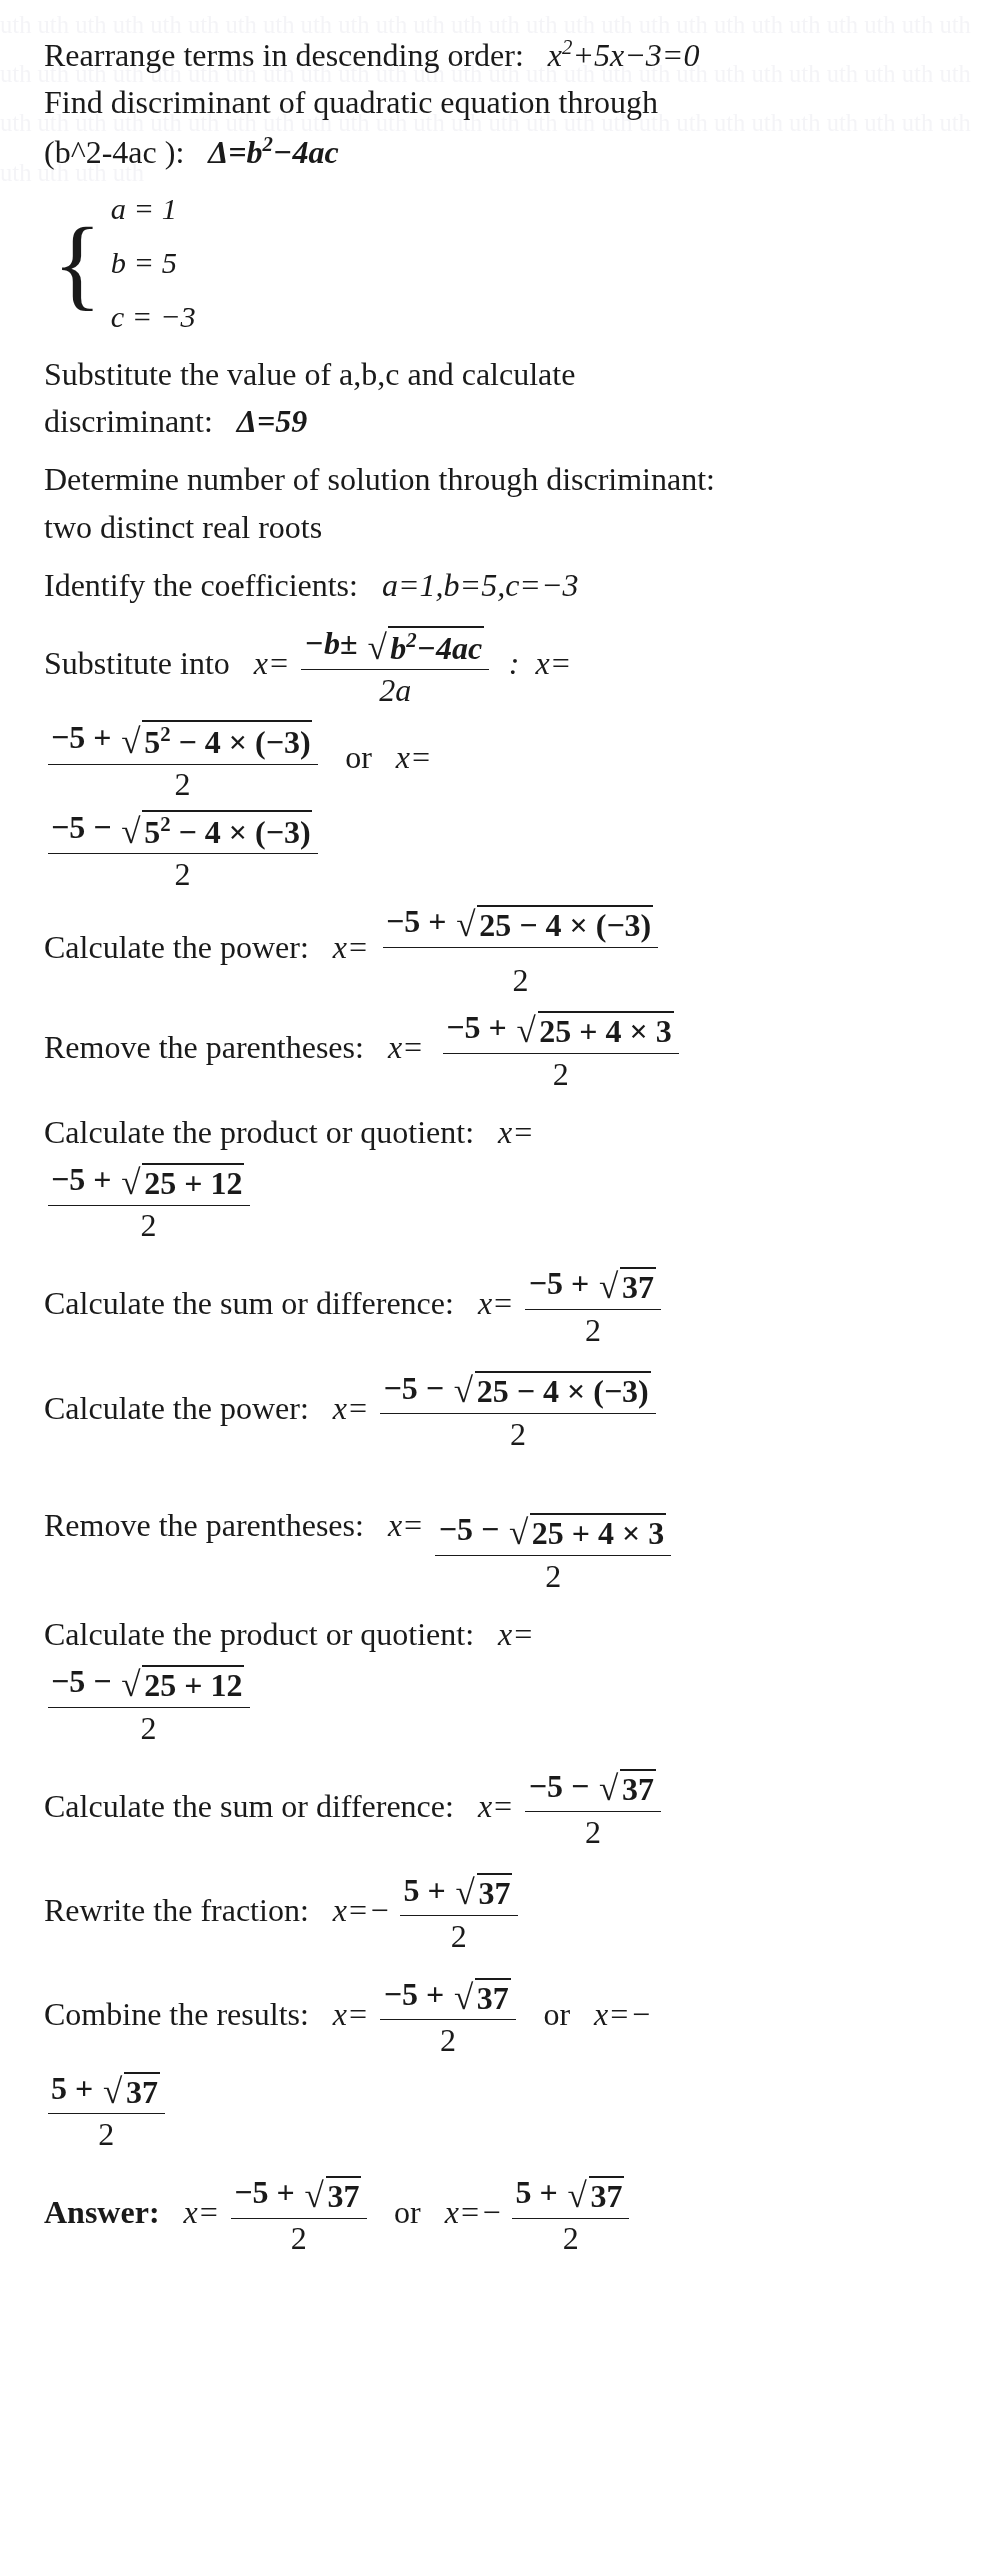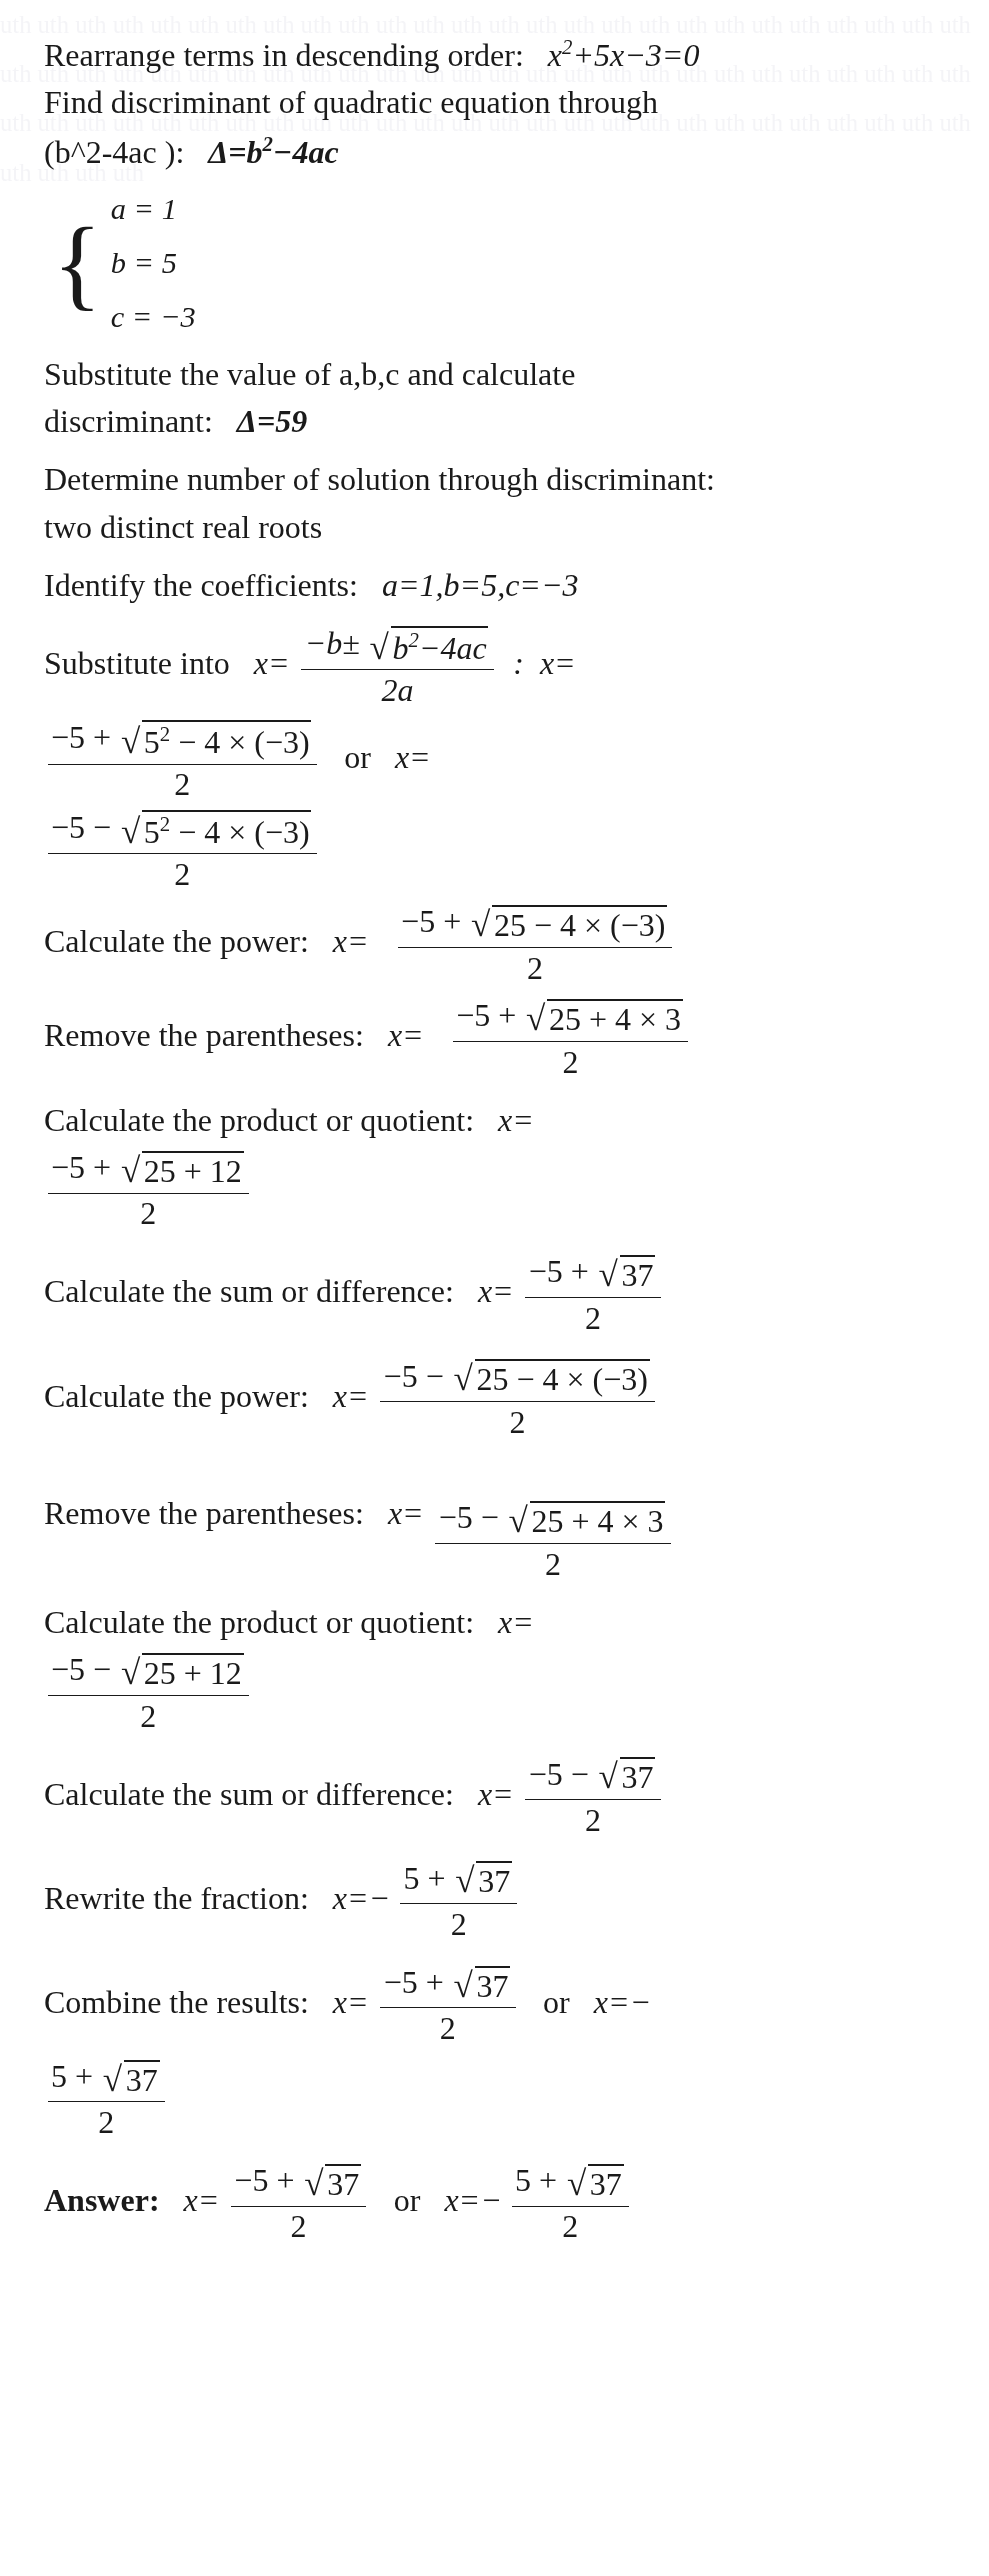--- a/index.html
+++ b/index.html
@@ -107,20 +107,21 @@
       flex-direction: column;
       align-items: center;
       vertical-align: middle;
       margin: 0 3.5px;
     }
 
     .inline-frac .numerator {
       border-bottom: 1.8px solid #1a1a1a;
       padding: 0 3.5px 1.8px 3.5px;
       white-space: nowrap;
+      font-weight: bold;
     }
 
     .inline-frac .denominator {
       padding: 1.8px 3.5px 0 3.5px;
       white-space: nowrap;
     }
 
     
     .section {
       margin-bottom: 21px;
@@ -236,36 +237,36 @@
         </span>
         <span class="denominator">2</span>
       </span>
     </div>
   </div>
 
   <div class="section-tight">
     <span>Calculate the power:</span>
     &nbsp;
     <span class="math-italic"><em>x</em>=</span>
-    <span class="inline-frac" style="margin-left:21px;">
+    <span class="inline-frac" style="margin-left:6px;gap:12px;">
       <span class="numerator">
         −5 +
         <span class="sqrt-wrapper">
           <span class="sqrt-symbol">√</span><span class="sqrt-expr">25 − 4 × (−3)</span>
         </span>
       </span>
       <span class="denominator">2</span>
     </span>
   </div>
 
   <div class="section">
     <span>Remove the parentheses:</span>
     &nbsp;
     <span class="math-italic"><em>x</em>=</span>
-    <span class="inline-frac" style="margin-left:21px;">
+    <span class="inline-frac" style="margin-left:11px;">
       <span class="numerator">
         −5 +
         <span class="sqrt-wrapper">
           <span class="sqrt-symbol">√</span><span class="sqrt-expr">25 + 4 × 3</span>
         </span>
       </span>
       <span class="denominator">2</span>
     </span>
   </div>
 

